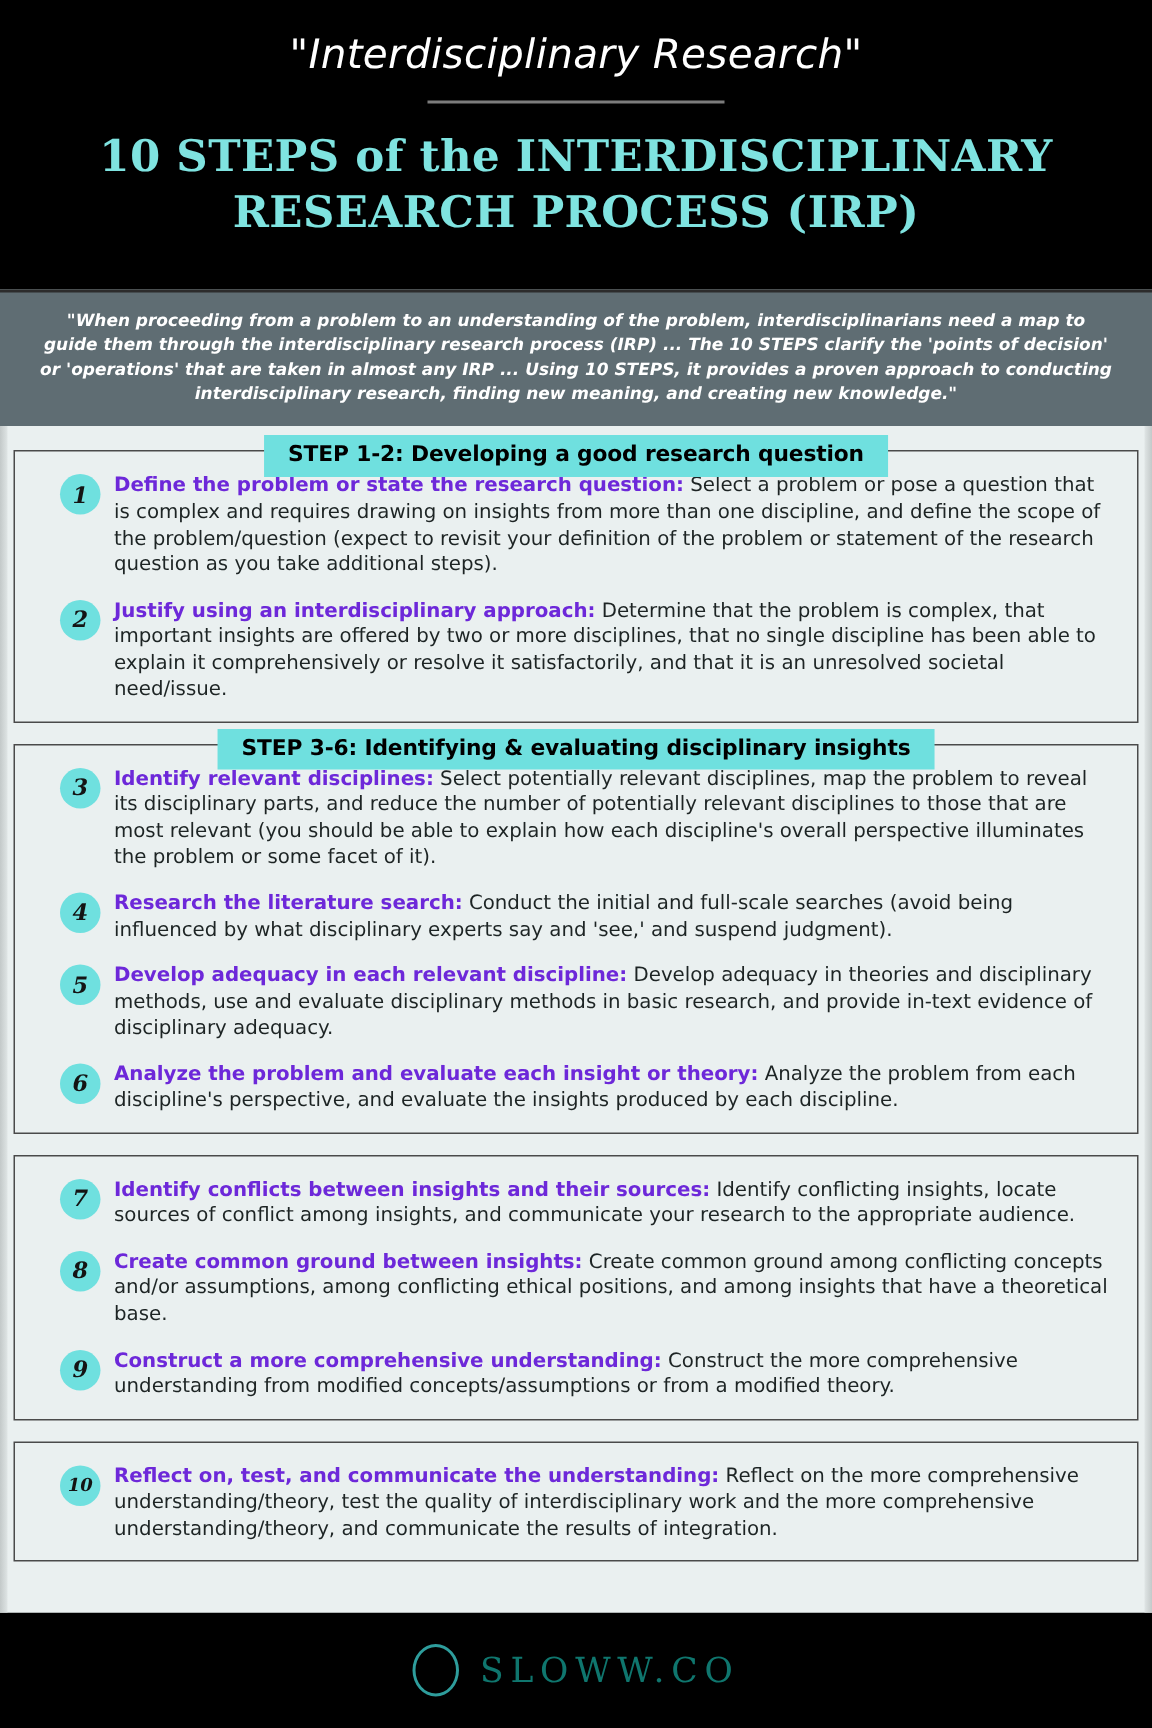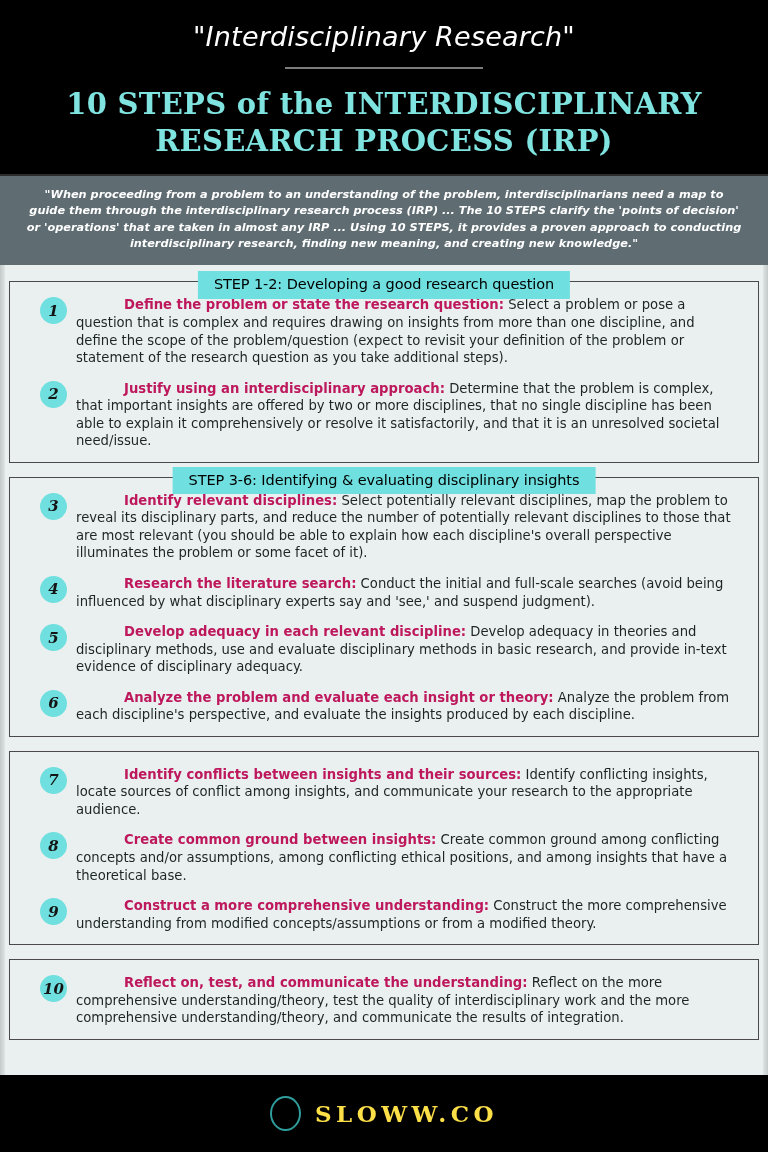--- a/index.html
+++ b/index.html
@@ -46,21 +46,21 @@
     margin: 15px auto 17px auto;
   }
   .maintitle {
     color: #7fe3e0;
     font-family: "DejaVu Serif", serif;
     font-size: 29px;
     font-weight: 700;
     line-height: 1.28;
     letter-spacing: 0.3px;
     padding: 0 0;
-    margin: 0 0 0 0;
+    margin: 0 0 19px 0;
   }
 
   
   .quotebar {
     background: #5f6d73;
     border-top: 2px solid #2c2c2c;
     padding: 11px 26px 13px 26px;
     flex: 0 0 auto;
   }
   .quotetext {
@@ -104,21 +104,21 @@
     margin-top: 10px;
   }
   .ribbon {
     position: absolute;
     top: -11px;
     left: 50%;
     transform: translateX(-50%);
     background: #6fe0df;
     color: #000000;
     font-family: "DejaVu Sans", sans-serif;
-    font-weight: 400;
+    font-weight: 700;
     font-size: 14.5px;
     line-height: 1;
     padding: 6px 16px 7px 16px;
     white-space: nowrap;
     z-index: 2;
     letter-spacing: -0.1px;
   }
 
   .step {
     display: flex;
@@ -137,59 +137,58 @@
     font-family: "DejaVu Serif", serif;
     font-style: italic;
     font-weight: 700;
     font-size: 15px;
     display: flex;
     align-items: center;
     justify-content: center;
     margin: 1px 9px 0 20px;
     box-sizing: border-box;
   }
-  .badge.wide { font-size: 15px; }
+  .badge.wide { font-size: 12px; }
 
   .steptext {
     flex: 1 1 auto;
     color: #1d2424;
     font-family: "DejaVu Sans", sans-serif;
     font-size: 13.2px;
     line-height: 1.33;
     padding-right: 4px;
   }
   .steptext b {
     font-weight: 700;
-    color: #be185d;
-    margin-left: 48px;
+    color: #6d28d9;
   }
 
   
   .footer {
     background: #000000;
     flex: 0 0 auto;
     height: 77px;
     display: flex;
     align-items: center;
     justify-content: center;
     gap: 14px;
   }
   .logoring {
     width: 31px;
     height: 35px;
     border: 2.5px solid #2e9d9c;
     border-radius: 50%;
     box-sizing: border-box;
   }
   .brand {
-    color: #fde047;
+    color: #0f766e;
     font-family: "DejaVu Serif", serif;
     font-size: 23px;
     letter-spacing: 4.5px;
-    font-weight: 700;
+    font-weight: 400;
   }
 </style>
 </head>
 <body>
 
 <div class="page">
 
   <div class="header">
     <div class="kicker">"Interdisciplinary Research"</div>
     <div class="rule"></div>

